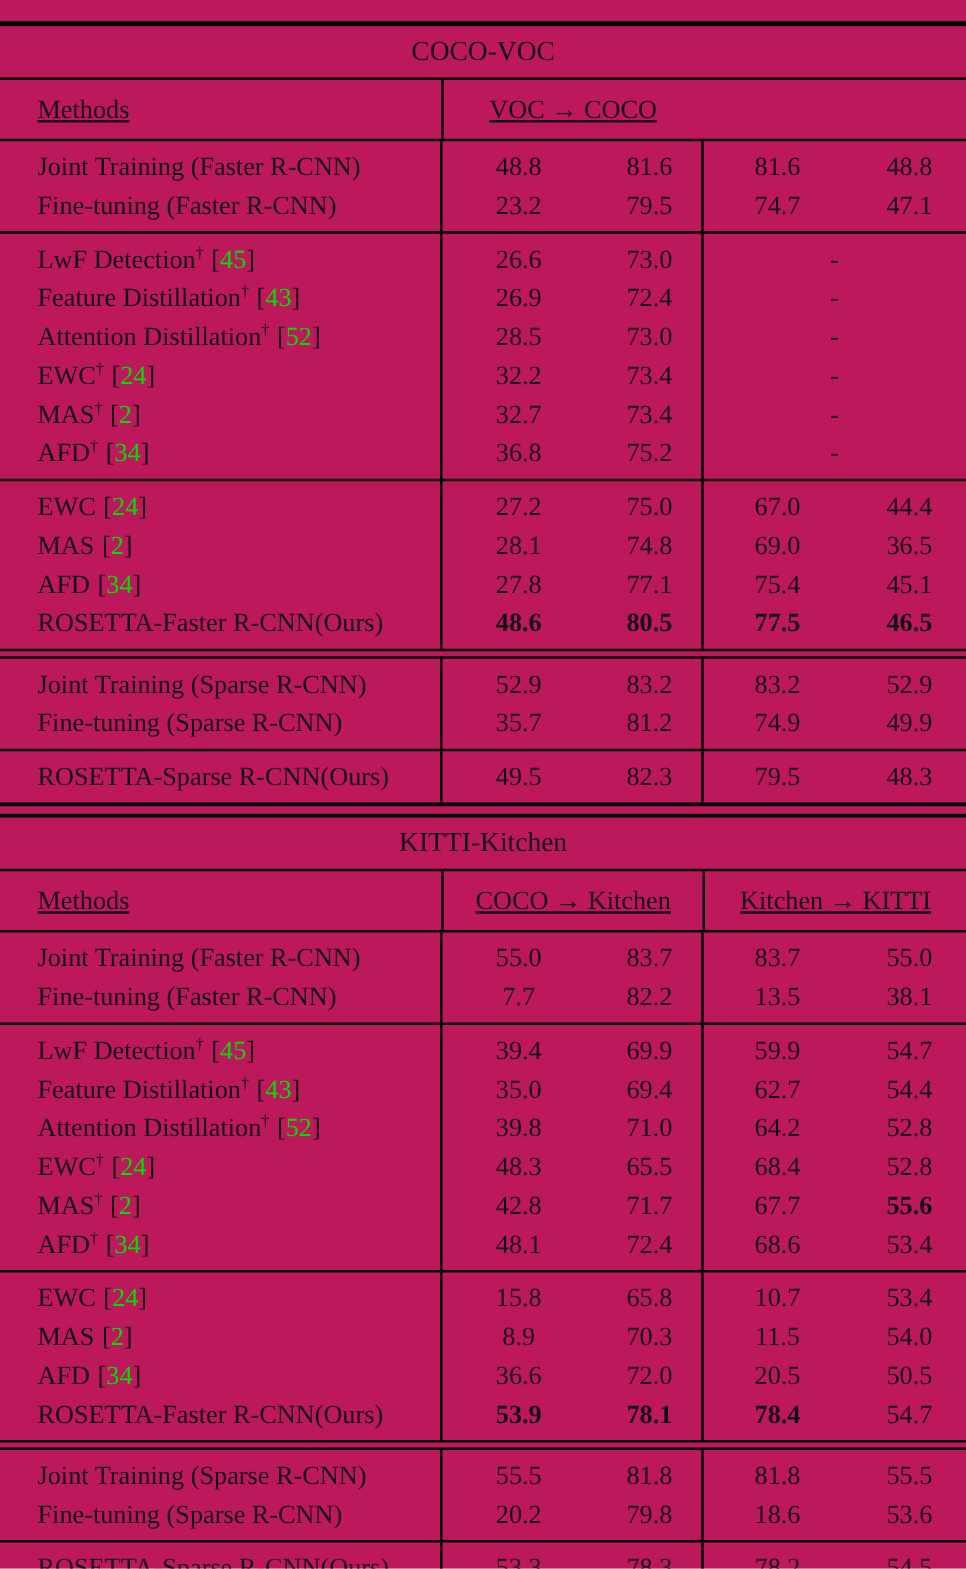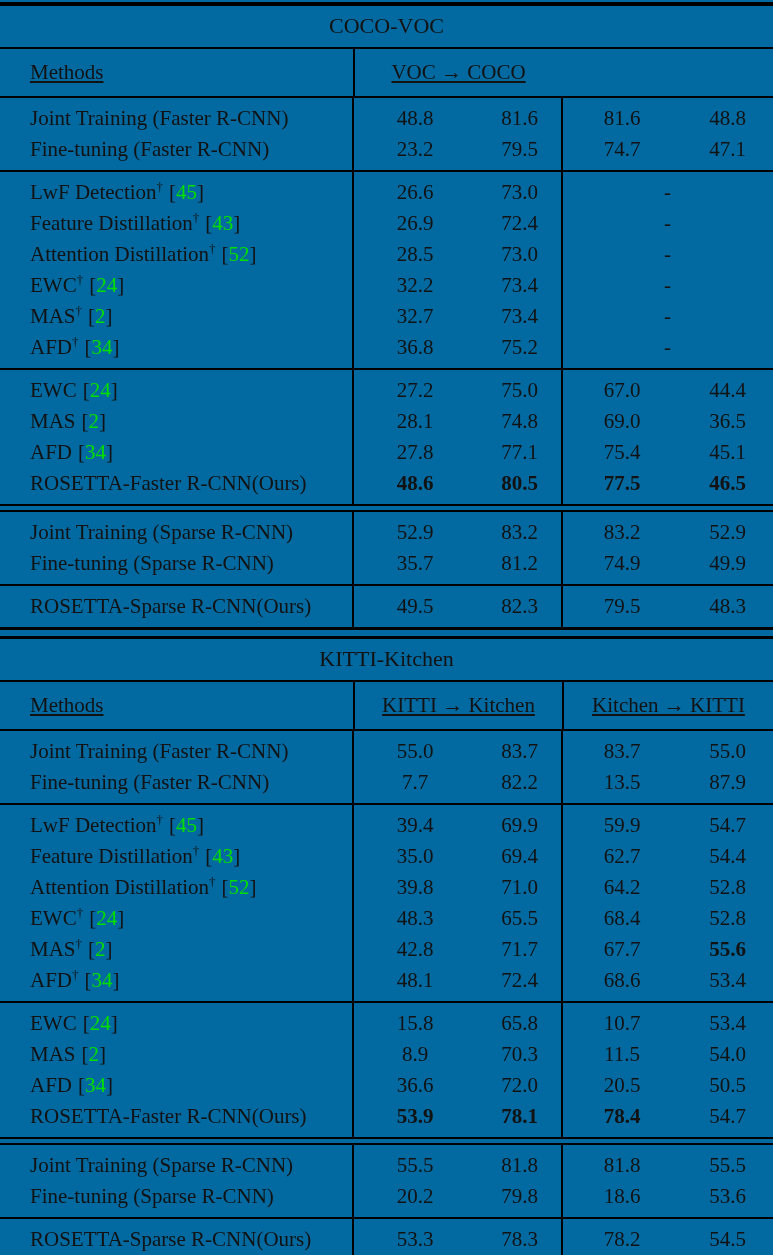--- a/index.html
+++ b/index.html
@@ -1,25 +1,25 @@
 <!DOCTYPE html>
 <html><head>
 <meta charset="utf-8">
 <style>
   html, body { margin: 0; padding: 0; background: #ffffff; }
   .page {
     width: 773px;
     height: 1255px;
     box-sizing: border-box;
-    background: #0369a1;
+    background: #be185d;
     color: #121212;
     font-family: "Liberation Serif", "DejaVu Serif", serif;
     font-size: 21px;
     overflow: hidden;
-    padding-top: 2px;
+    padding-top: 17px;
   }
   
   .rule        { border-top: 2px solid #000; height: 0; }
   .rule-thick  { border-top: 4px solid #000; height: 0; }
   .rule-double { border-top: 2px solid #000; border-bottom: 2px solid #000; height: 4px; }
   .rule-xdouble{ border-top: 3px solid #000; border-bottom: 3px solid #000; height: 6px; }
 
   .title-row {
     text-align: center;
     padding: 7px 0 8px 0;
@@ -196,40 +196,40 @@
           <div class="val reg1">82.3</div>
           <div class="val reg2">79.5</div>
           <div class="val reg2">48.3</div>
         </div>
       </div>
       <div class="rule-xdouble"></div>
       <div class="title-row">KITTI-Kitchen</div>
       <div class="rule"></div>
       <div class="header-row">
         <div class="header-cell methods-cell">Methods</div>
-        <div class="header-cell group-cell">KITTI → Kitchen</div>
+        <div class="header-cell group-cell">COCO → Kitchen</div>
         <div class="header-cell group-cell">Kitchen → KITTI</div>
       </div>
       <div class="rule"></div>
       <div class="section">
         <div class="vbar vbar-1"></div>
         <div class="vbar vbar-2"></div>
         <div class="data-row">
           <div class="label-cell"><span>Joint Training (Faster R-CNN)</span></div>
           <div class="val reg1">55.0</div>
           <div class="val reg1">83.7</div>
           <div class="val reg2">83.7</div>
           <div class="val reg2">55.0</div>
         </div>
         <div class="data-row">
           <div class="label-cell"><span>Fine-tuning (Faster R-CNN)</span></div>
           <div class="val reg1">7.7</div>
           <div class="val reg1">82.2</div>
           <div class="val reg2">13.5</div>
-          <div class="val reg2">87.9</div>
+          <div class="val reg2">38.1</div>
         </div>
       </div>
       <div class="rule"></div>
       <div class="section">
         <div class="vbar vbar-1"></div>
         <div class="vbar vbar-2"></div>
         <div class="data-row">
           <div class="label-cell"><span>LwF Detection</span><sup class="dag">†</sup><span class="citeblock"><span>[</span><span class="cite" style="color: rgb(0, 224, 0);">45</span><span>]</span></span></div>
           <div class="val reg1">39.4</div>
           <div class="val reg1">69.9</div>

